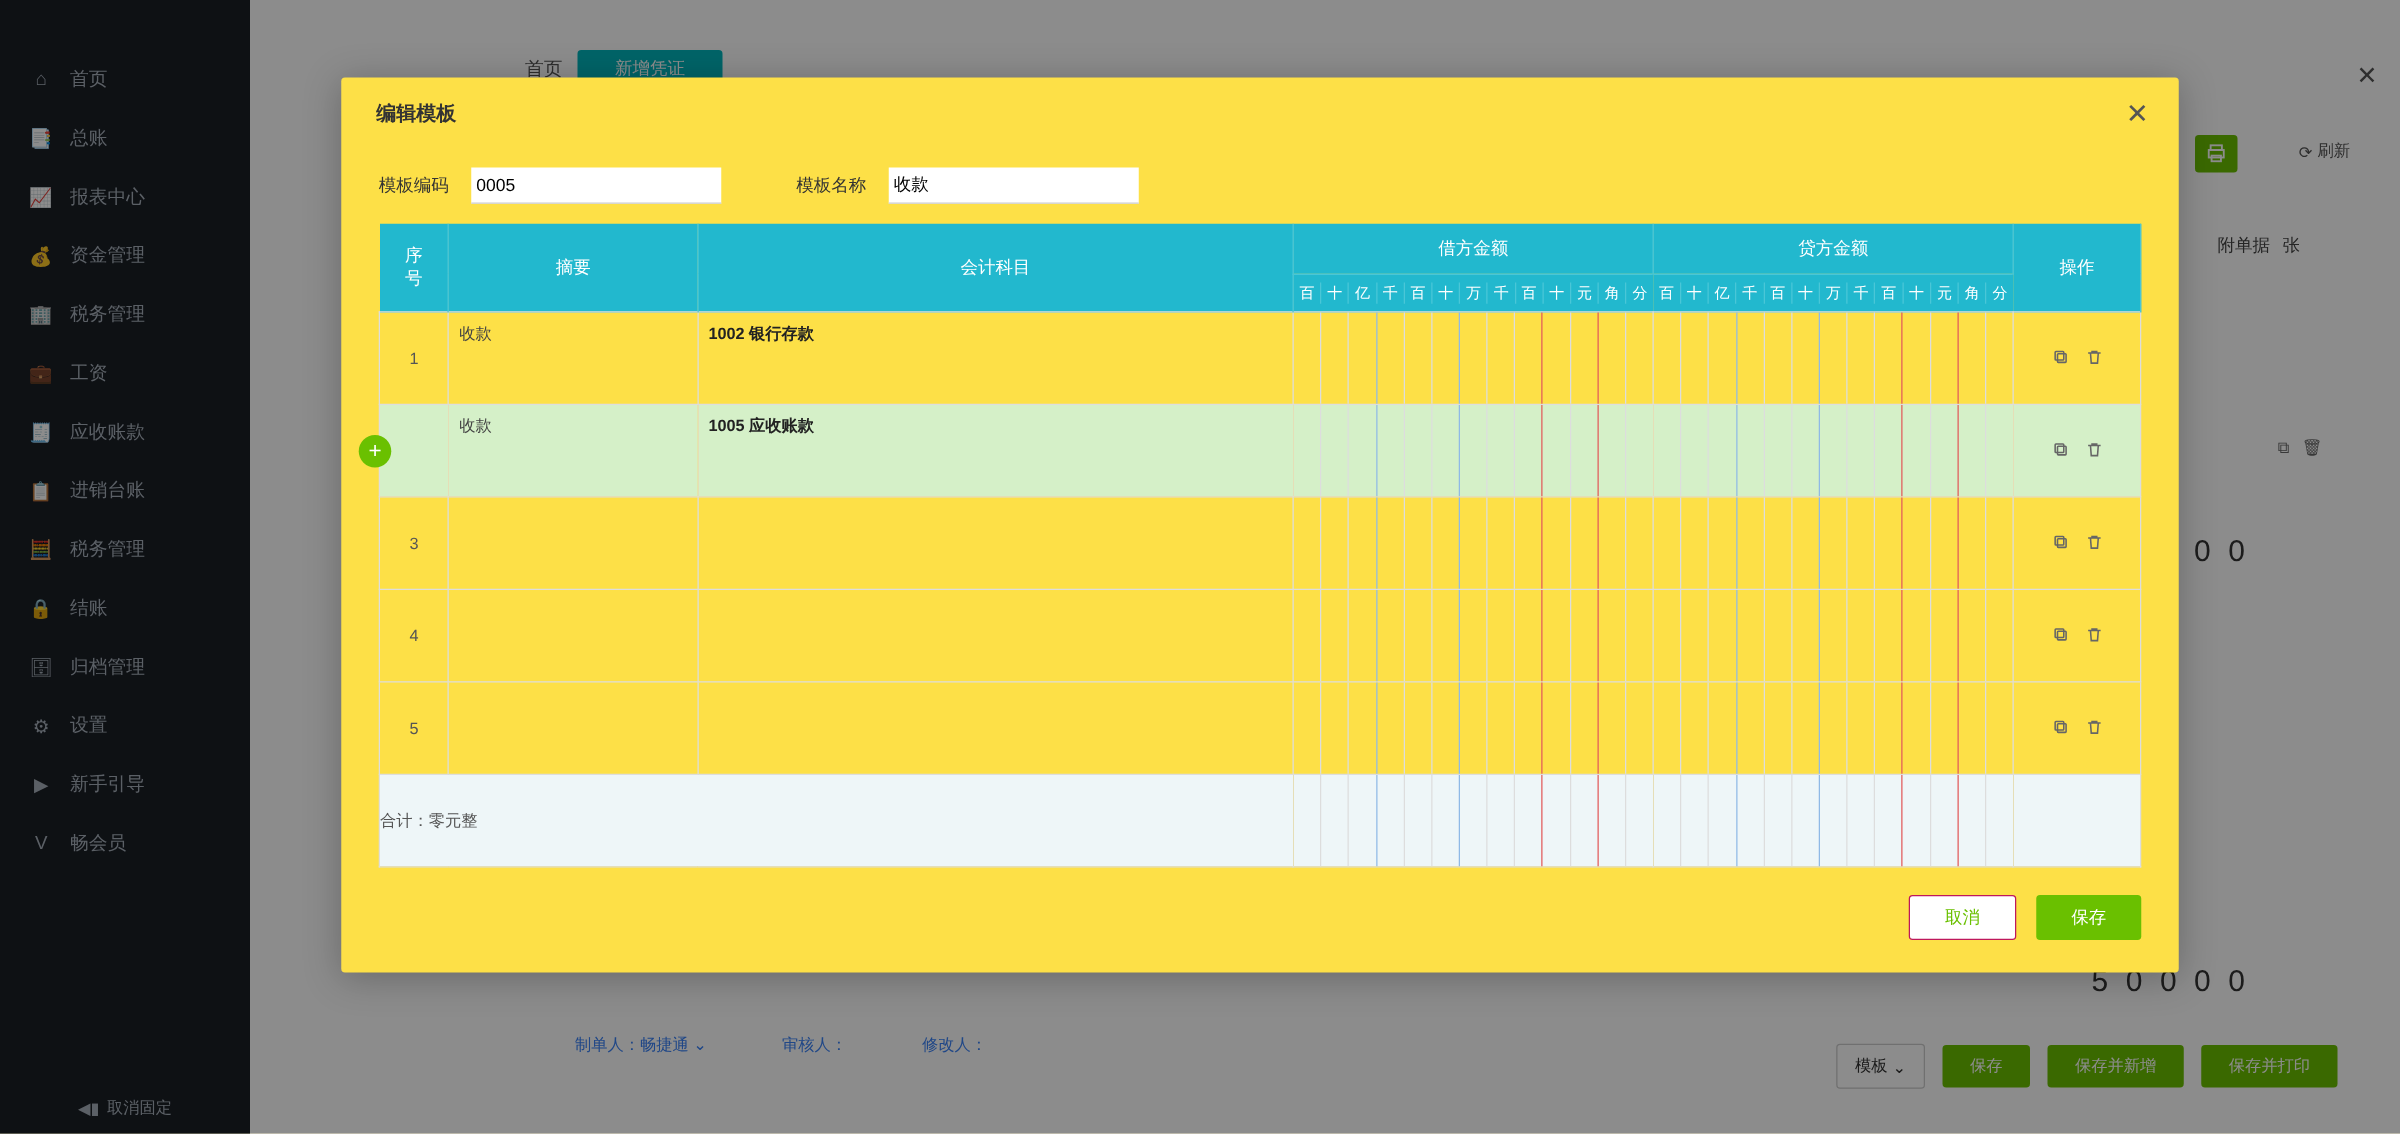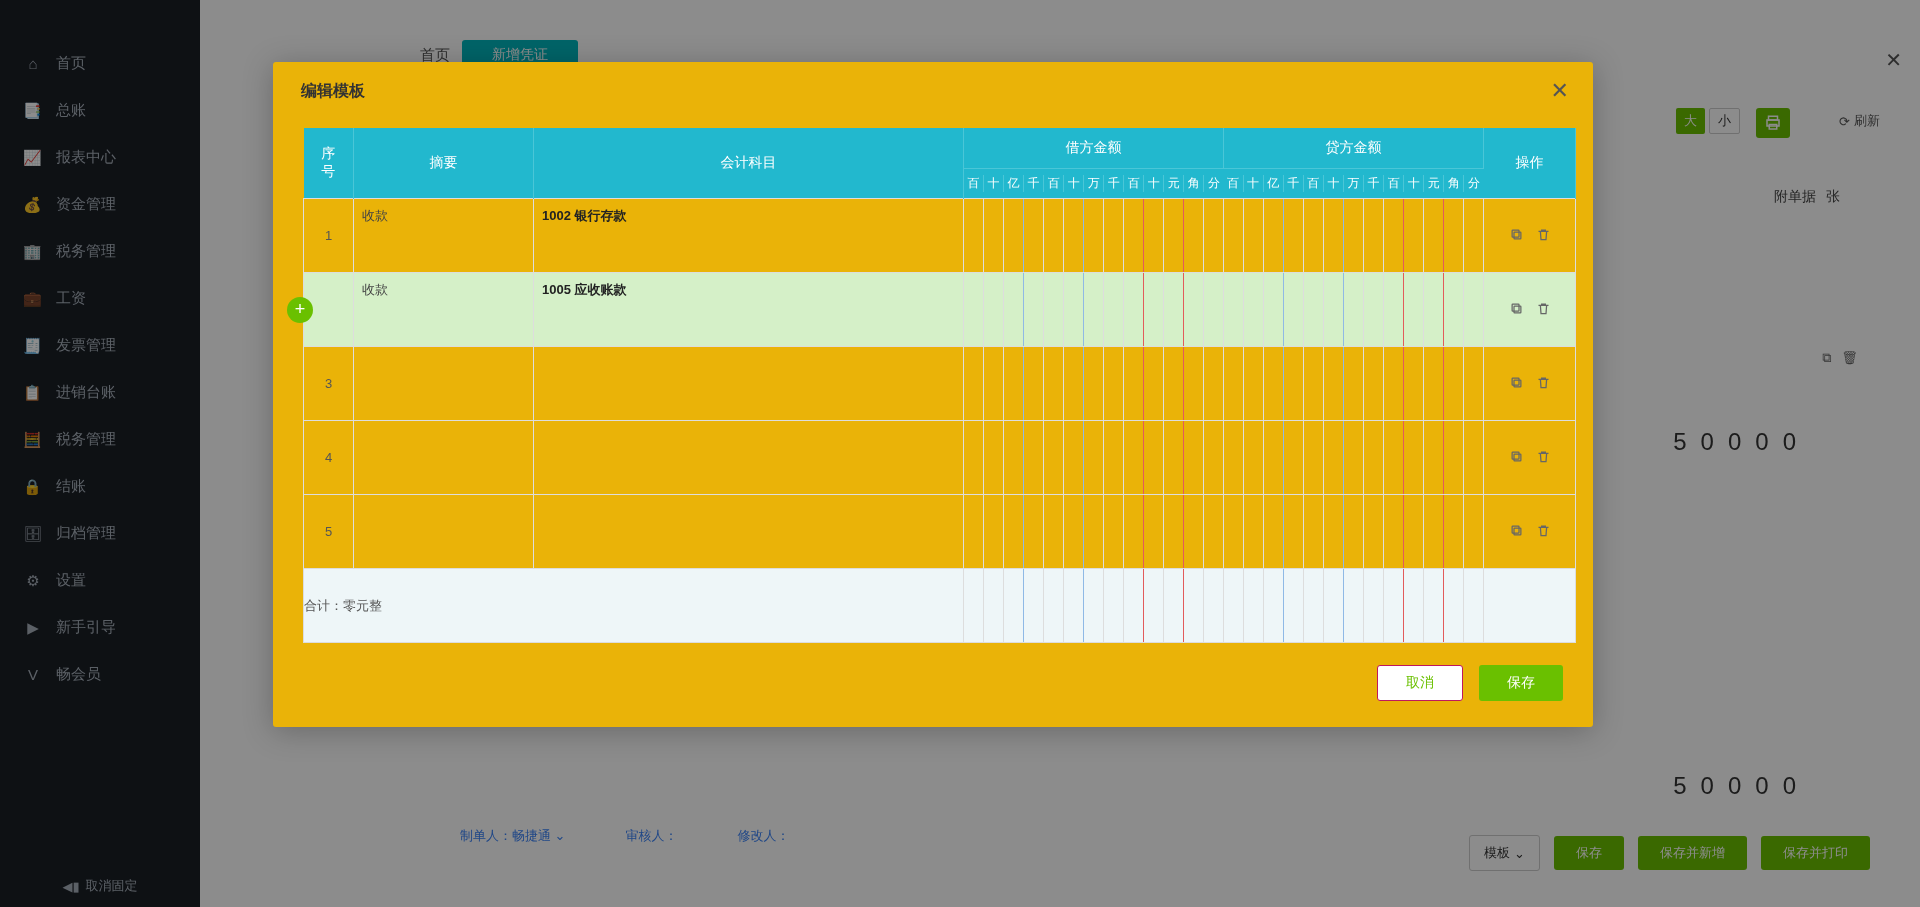--- a/index.html
+++ b/index.html
@@ -34,21 +34,21 @@
   .bg-amount.amount2 { top:772px; }
 
   .bg-actions { position:absolute; right:62px; display:flex; gap:10px; color:#666; }
 
   .footer-line { position:absolute; left:260px; bottom:62px; display:flex; gap:60px; font-size:13px; color:#3b82f6;}
   .footer-btns { position:absolute; right:50px; bottom:36px; display:flex; gap:14px; align-items:center; }
   .footer-btns .outline { border:1px solid #ccc; background:#fff; padding:8px 14px; border-radius:3px; display:flex; align-items:center; gap:4px;}
   .footer-btns .solid { background:#6ac000; color:#fff; padding:8px 22px; border-radius:3px; }
 
   
-  .modal { position: absolute; left: 273px; top: 62px; width: 1320px; background: #eab308; border-radius: 3px; box-shadow: 0 4px 30px rgba(0,0,0,0.25); }
+  .modal { position: absolute; left: 273px; top: 62px; width: 1470px; background: #fde047; border-radius: 3px; box-shadow: 0 4px 30px rgba(0,0,0,0.25); }
   .modal-header { display:flex; align-items:center; justify-content:space-between; padding: 16px 24px 12px 28px; border-bottom: none; }
   .modal-title { font-size: 16px; font-weight: bold; }
   .modal-close { font-size: 22px; color: #555; cursor: pointer; font-weight:300; }
 
   .modal-body { padding: 12px 30px 0 30px; }
 
   .form-row { display:flex; gap: 60px; padding: 6px 0 16px 0; }
   .form-group { display:flex; align-items:center; gap: 18px; font-size:14px; }
   .form-group label { color:#333; }
   .tpl-input { border:none; border-bottom:1px solid #ccc; padding: 6px 4px; width:200px; font-size:14px; outline:none; }
@@ -117,21 +117,21 @@
       <div class="sidebar-item">
         <span class="sidebar-icon">🏢</span>
         <span>税务管理</span>
       </div>
       <div class="sidebar-item">
         <span class="sidebar-icon">💼</span>
         <span>工资</span>
       </div>
       <div class="sidebar-item">
         <span class="sidebar-icon">🧾</span>
-        <span>发票管理</span>
+        <span>应收账款</span>
       </div>
       <div class="sidebar-item">
         <span class="sidebar-icon">📋</span>
         <span>进销台账</span>
       </div>
       <div class="sidebar-item">
         <span class="sidebar-icon">🧮</span>
         <span>税务管理</span>
       </div>
       <div class="sidebar-item">
@@ -213,20 +213,30 @@
 </div>
 
 <div class="backdrop"></div>
 
 <div class="modal">
   <div class="modal-header">
     <div class="modal-title">编辑模板</div>
     <div class="modal-close">✕</div>
   </div>
   <div class="modal-body">
+    <div class="form-row">
+      <div class="form-group">
+        <label>模板编码</label>
+        <input class="tpl-input" value="0005" style="">
+      </div>
+      <div class="form-group">
+        <label>模板名称</label>
+        <input class="tpl-input" value="收款" style="">
+      </div>
+    </div>
 
     <table class="mtable">
       <colgroup>
         <col class="col-seq">
           <col class="col-summary">
           <col class="col-subject">
           <col class="col-debit">
           <col class="col-credit">
           <col class="col-action">
       </colgroup>

